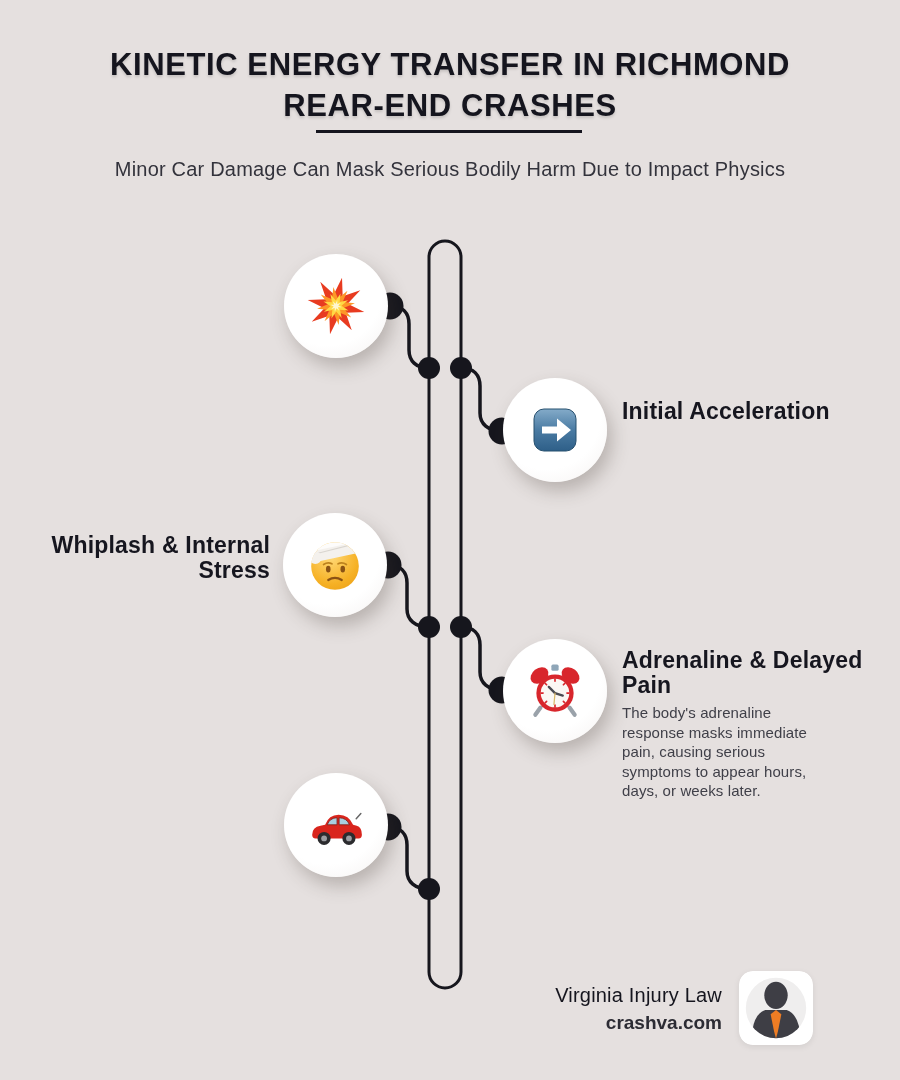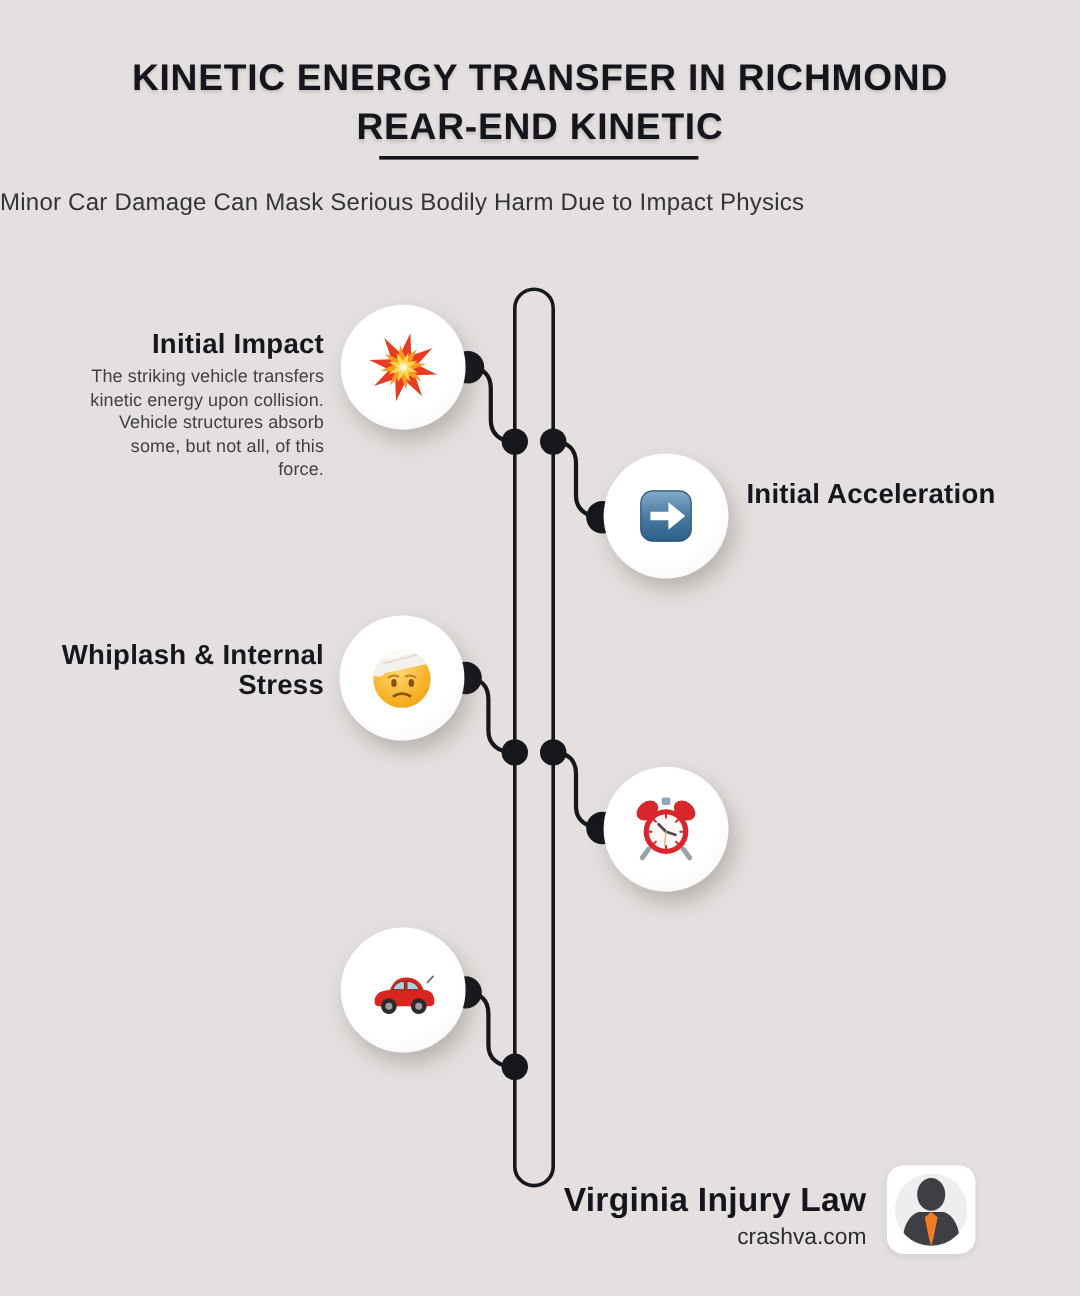--- a/index.html
+++ b/index.html
@@ -15,21 +15,21 @@
     text-align:center;font-size:31px;font-weight:800;line-height:41px;
     letter-spacing:.6px;color:#15151e;
     text-shadow:0 2px 3px rgba(0,0,0,.15);
   }
   .title-rule{
     position:absolute;top:130px;left:316px;width:266px;height:3px;
     background:#15151e;
   }
   .subtitle{
     position:absolute;top:158px;left:0;width:900px;
-    text-align:left;font-size:20px;font-weight:400;color:#33333c;
+    text-align:center;font-size:20px;font-weight:400;color:#33333c;
     letter-spacing:.2px;
   }
   
   .spine{position:absolute;top:0;left:0;pointer-events:none;}
   
   .icon-circle{
     position:absolute;width:104px;height:104px;border-radius:50%;
     background:radial-gradient(circle at 42% 36%,#ffffff 60%,#f4f1f0 100%);
     box-shadow:5px 9px 18px rgba(70,58,52,.28);
     display:flex;align-items:center;justify-content:center;
@@ -51,35 +51,35 @@
   .item-title{
     margin:0 0 5px 0;font-size:23px;line-height:25px;font-weight:800;
     color:#16161f;white-space:pre-line;letter-spacing:.2px;
   }
   .item-body{
     margin:0;font-size:15px;line-height:19.5px;color:#3f3f48;
     white-space:pre-line;letter-spacing:.1px;
   }
   
   .footer-text{position:absolute;top:984px;right:178px;text-align:right;}
-  .brand{font-size:28px;font-weight:700;color:#15151e;letter-spacing:.2px;}
-  .website{font-size:19px;font-weight:400;color:#2c2c34;margin-top:5px;}
+  .brand{font-size:20px;font-weight:400;color:#15151e;letter-spacing:.2px;}
+  .website{font-size:19px;font-weight:700;color:#2c2c34;margin-top:5px;}
   .logo{
     position:absolute;left:739px;top:971px;width:74px;height:74px;
     box-shadow:0 2px 6px rgba(0,0,0,.08);border-radius:14px;
   }
 </style>
 </head>
 <body>
 
 <div class="canvas">
 
   <div class="title">
     <div>KINETIC ENERGY TRANSFER IN RICHMOND</div>
-    <div>REAR-END KINETIC</div>
+    <div>REAR-END CRASHES</div>
   </div>
   <div class="title-rule"></div>
   <div class="subtitle">Minor Car Damage Can Mask Serious Bodily Harm Due to Impact Physics</div>
 
   <svg class="spine" width="900" height="1080" viewBox="0 0 900 1080">
     <g fill="none" stroke="#16161d">
       <path stroke-width="3" d="M 429 972 L 429 257 A 16 16 0 0 1 461 257 L 461 972 A 16 16 0 0 1 429 972"></path>
       <path stroke-width="3.5" d="M 390 306 C 403 306 409 313 409 324 L 409 350 C 409 361 416 368 429 368"></path>
       <path stroke-width="3.5" d="M 461 368 C 474 368 480 375 480 386 L 480 413 C 480 424 488 431 502 431"></path>
       <path stroke-width="3.5" d="M 388 565 C 401 565 407 572 407 583 L 407 609 C 407 620 415 627 429 627"></path>
@@ -192,38 +192,39 @@
       <path d="M5 37.5 q0 -7.5 8 -8.8 l4.5 -0.9 q3.5 -9.8 13 -9.8 q10 0 14 9.8 l3.5 0.9 q5 1.3 5 8.8 q0 3.5 -3.2 3.5 L8.2 41 q-3.2 0 -3.2 -3.5 z" fill="#d9251d"></path>
       <path d="M19.5 27.8 q2.6 -6.8 9.5 -6.8 l0 6.8 z" fill="#a8cfe0" stroke="#7c2018" stroke-width="0.8"></path>
       <path d="M31 21 q7.5 0.2 10 6.8 l-10 0 z" fill="#a8cfe0" stroke="#7c2018" stroke-width="0.8"></path>
       <circle cx="16.5" cy="41" r="6.3" fill="#2b2b2e"></circle>
       <circle cx="16.5" cy="41" r="2.8" fill="#9b9da2"></circle>
       <circle cx="40.5" cy="41" r="6.3" fill="#2b2b2e"></circle>
       <circle cx="40.5" cy="41" r="2.8" fill="#9b9da2"></circle>
     </svg>
   </div>
 
-  <div class="item-text left-col t1">
-    <h2 class="item-title">Initial Impact</h2>
-    <p class="item-body">The striking vehicle transfers
-kinetic energy upon collision.
-Vehicle structures absorb
-some, but not all, of this
-force.</p>
-  </div>
 
   <div class="item-text right-col t2">
     <h2 class="item-title">Initial Acceleration</h2>
   </div>
 
   <div class="item-text left-col t3">
     <h2 class="item-title">Whiplash &amp; Internal
 Stress</h2>
   </div>
 
+  <div class="item-text right-col t4">
+    <h2 class="item-title">Adrenaline &amp; Delayed
+Pain</h2>
+    <p class="item-body">The body's adrenaline
+response masks immediate
+pain, causing serious
+symptoms to appear hours,
+days, or weeks later.</p>
+  </div>
 
 
   <div class="footer-text">
     <div class="brand">Virginia Injury Law</div>
     <div class="website">crashva.com</div>
   </div>
 
   <svg class="logo" width="74" height="74" viewBox="0 0 76 76">
     <defs>
         <clipPath id="logoClip">

